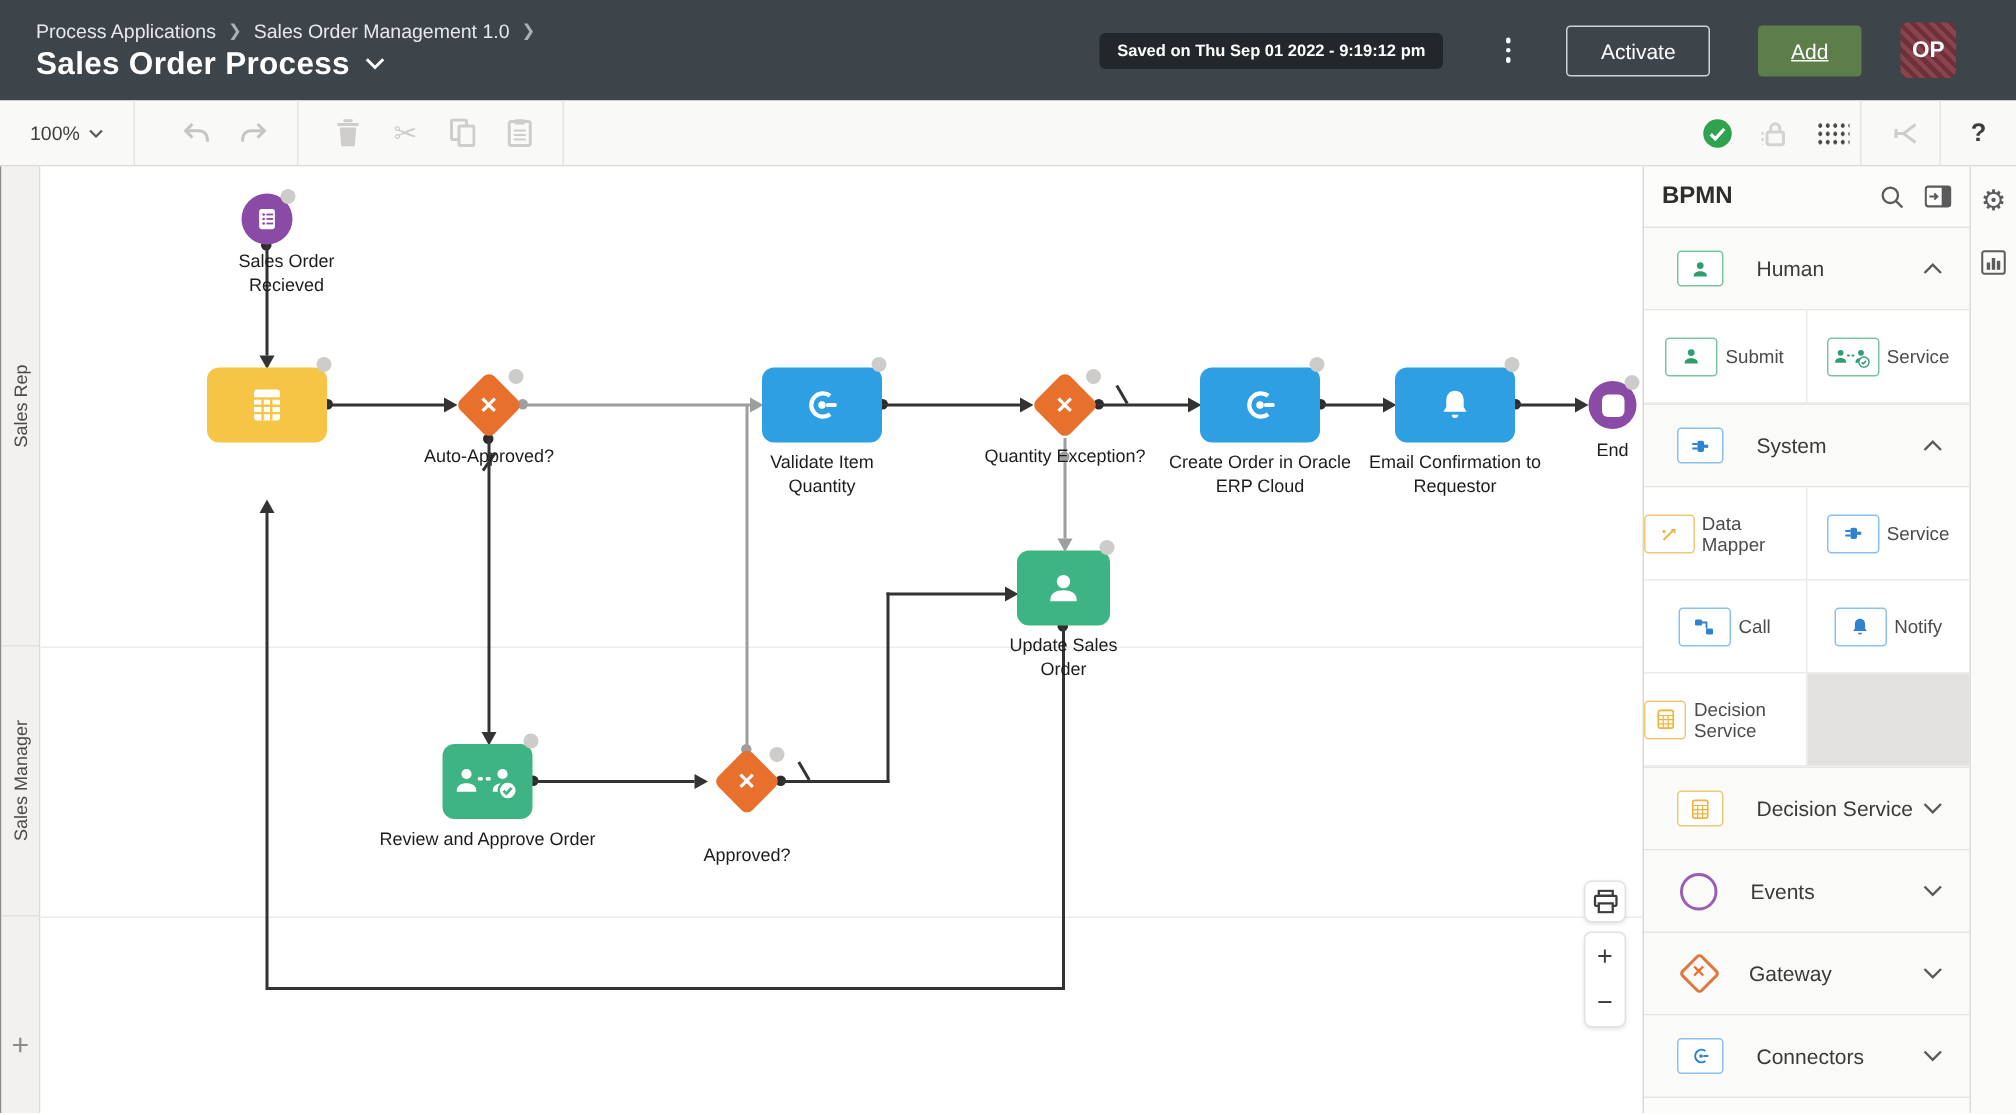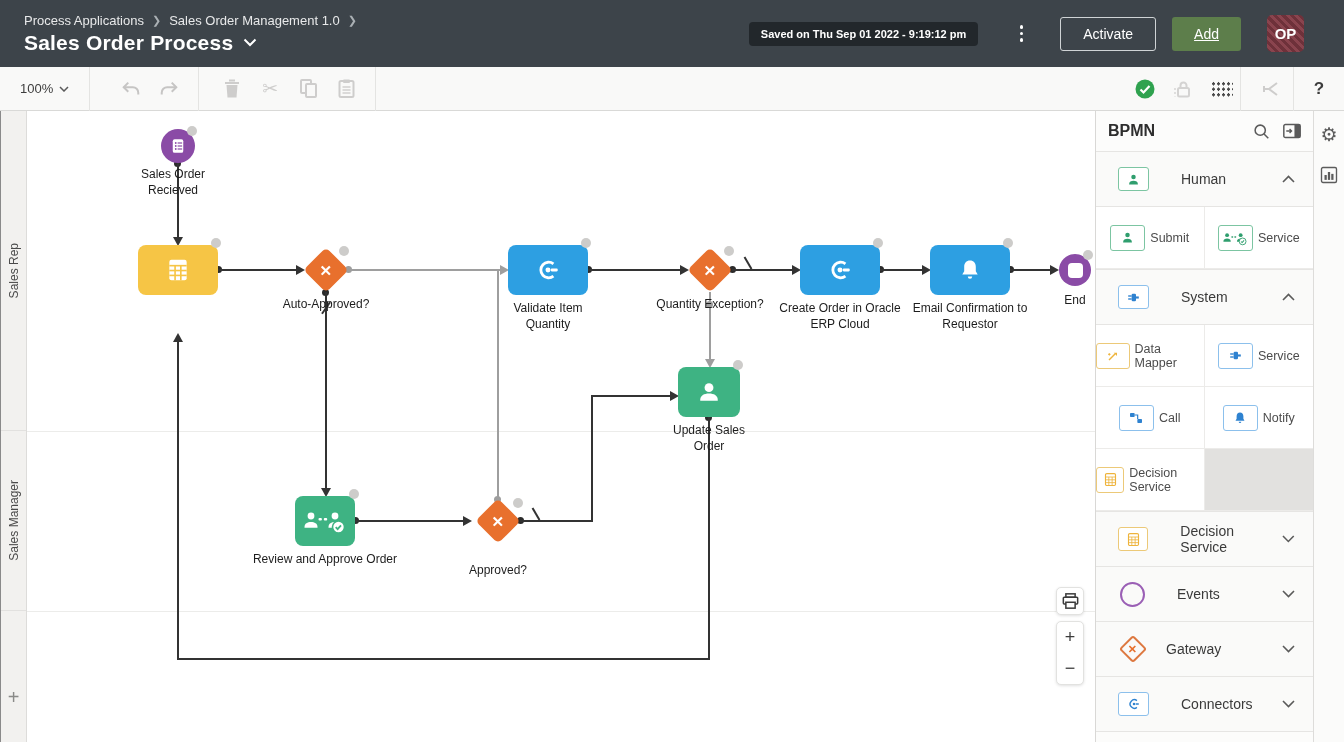--- a/index.html
+++ b/index.html
@@ -11,21 +11,21 @@
   .hdr-left { display:flex; flex-direction:column; gap:3px; }
   .crumbs { display:flex; align-items:center; gap:8px; font-size:13px; color:#e8e9ea; }
   .crumb-sep { color:#aab0b4; font-size:11px; }
   .title-row { display:flex; align-items:center; gap:10px; }
   .proc-title { color:#fff; font-size:21px; font-weight:bold; letter-spacing:.2px; }
   .hdr-right { margin-left:auto; display:flex; align-items:center; }
   .saved-pill { background:#22272b; color:#fff; font-size:11px; font-weight:bold; padding:6px 12px; border-radius:4px; white-space:nowrap; }
   .kebab { width:18px; height:24px; display:flex; flex-direction:column; align-items:center; justify-content:center; gap:3px; margin:0 30px 0 34px; cursor:pointer; }
   .kebab i { width:3.5px; height:3.5px; border-radius:50%; background:#fff; }
   .btn-activate { background:transparent; border:1px solid #cfd3d5; color:#fff; font-size:14px; padding:8px 22px; border-radius:3px; font-family:inherit; }
-  .btn-add { background:#5d7e4b; border:none; color:#fff; font-size:14px; padding:9px 22px; border-radius:3px; margin-left:16px; font-family:inherit;text-decoration:underline; }
+  .btn-add { background:#5d7e4b; border:none; color:#fff; font-size:14px; padding:9px 22px; border-radius:3px; margin-left:32px; font-family:inherit;text-decoration:underline; }
   .avatar { width:37px; height:37px; border-radius:5px; margin-left:26px; display:flex; align-items:center; justify-content:center; color:#fff; font-weight:bold; font-size:15px; background:repeating-linear-gradient(45deg,#6e313a 0 3px,#8a444e 3px 6px); }
 
   
   .tbar { height:44px; background:#f9f9f8; border-bottom:1px solid #d9d9d7; display:flex; align-items:center; }
   .tb-sep { width:1px; height:44px; background:#e4e4e2; }
   .tb-zoom { display:flex; align-items:center; gap:6px; padding:0 20px; font-size:13px; color:#3d3d3d; height:44px; }
   .tb-ic { width:38px; height:44px; display:flex; align-items:center; justify-content:center; }
   .tb-right { margin-left:auto; display:flex; align-items:center; }
   .help-q { font-size:17px; color:#3d3d3d; font-weight:bold; }
 
@@ -70,21 +70,21 @@
   .float-btn { position:absolute; width:28px; height:28px; background:#fff; border:1px solid #e2e2e0; border-radius:5px; box-shadow:0 1px 3px rgba(0,0,0,.12); display:flex; align-items:center; justify-content:center; cursor:pointer; }
   .zoom-pill { position:absolute; width:28px; background:#fff; border:1px solid #e2e2e0; border-radius:5px; box-shadow:0 1px 3px rgba(0,0,0,.12); display:flex; flex-direction:column; }
   .zoom-pill button { background:none; border:none; height:31px; font-size:18px; color:#3c3c3c; cursor:pointer; font-family:inherit; }
 
   
   .panel { width:217px; background:#fcfcfb; display:flex; flex-direction:column; font-size:14px; }
   .p-head { height:41px; display:flex; align-items:center; padding:0 12px 0 12px; border-bottom:1px solid #e6e5e3; }
   .p-title { font-size:16px; font-weight:600; color:#2e2e2e; }
   .p-head-icons { margin-left:auto; display:flex; align-items:center; gap:13px; }
   .sec-hdr { height:55px; display:flex; align-items:center; padding-left:22px; border-bottom:1px solid #e6e5e3; background:#fafaf9; cursor:pointer; }
-  .sec-label { margin-left:32px; color:#3a3a3a; }
+  .sec-label { margin-left:22px; color:#3a3a3a; }
   .chev { margin-left:auto; margin-right:18px; }
   .icon-box { width:31px; height:24px; border-radius:3px; background:#fff; display:flex; align-items:center; justify-content:center; }
   .bx-green { border:1.5px solid #7cc5a2; }
   .bx-blue { border:1.5px solid #8cc0ec; }
   .bx-yellow { border:1.5px solid #ecc978; }
   .tiles { display:grid; grid-template-columns:1fr 1fr; border-bottom:1px solid #e6e5e3; background:#fff; }
   .tile { height:62px; display:flex; flex-direction:row; align-items:center; justify-content:center; gap:5px; border-right:1px solid #ecebe9; border-bottom:1px solid #ecebe9; cursor:grab; }
   .tile:nth-child(2n) { border-right:none; }
   .tile-label { font-size:12.5px; color:#4c4c4c; }
   .tile-box { width:35px; height:26px; border-radius:3px; background:#fff; display:flex; align-items:center; justify-content:center; }
@@ -304,21 +304,21 @@
             <g fill="#8a4ba6">
               <circle cx="9" cy="8" r="1.2"></circle>
               <rect x="11.5" y="7.2" width="6" height="1.6"></rect>
               <circle cx="9" cy="12" r="1.2"></circle>
               <rect x="11.5" y="11.2" width="6" height="1.6"></rect>
               <circle cx="9" cy="16" r="1.2"></circle>
               <rect x="11.5" y="15.2" width="6" height="1.6"></rect>
             </g>
           </svg>
       </div>
-      <div class="nlabel" style="left:146px;top:56px;width:92px">Sales Order Recieved</div>
+      <div class="nlabel" style="left:164px;top:56px;width:92px">Sales Order Recieved</div>
 
       <div class="rect-node n-yellow" style="left:111px;top:134px;width:80px;height:50px">
         <svg width="26" height="26" viewBox="0 0 24 24">
             <rect x="4" y="2.5" width="16" height="19" rx="2" fill="#fff"></rect>
             <g stroke="#f6c545" stroke-width="1.5">
               <line x1="4" y1="8" x2="20" y2="8"></line>
               <line x1="4" y1="12.5" x2="20" y2="12.5"></line>
               <line x1="4" y1="17" x2="20" y2="17"></line>
               <line x1="9.3" y1="8" x2="9.3" y2="21.5"></line>
               <line x1="14.6" y1="8" x2="14.6" y2="21.5"></line>

